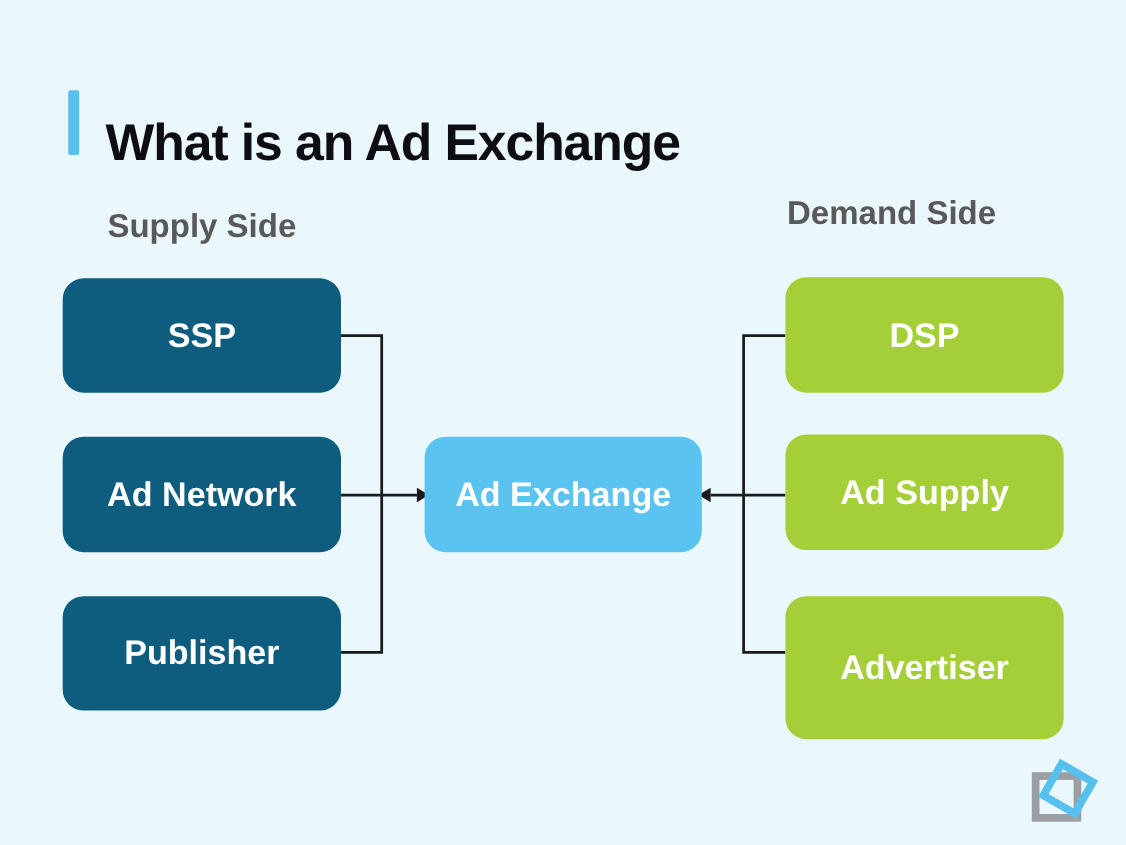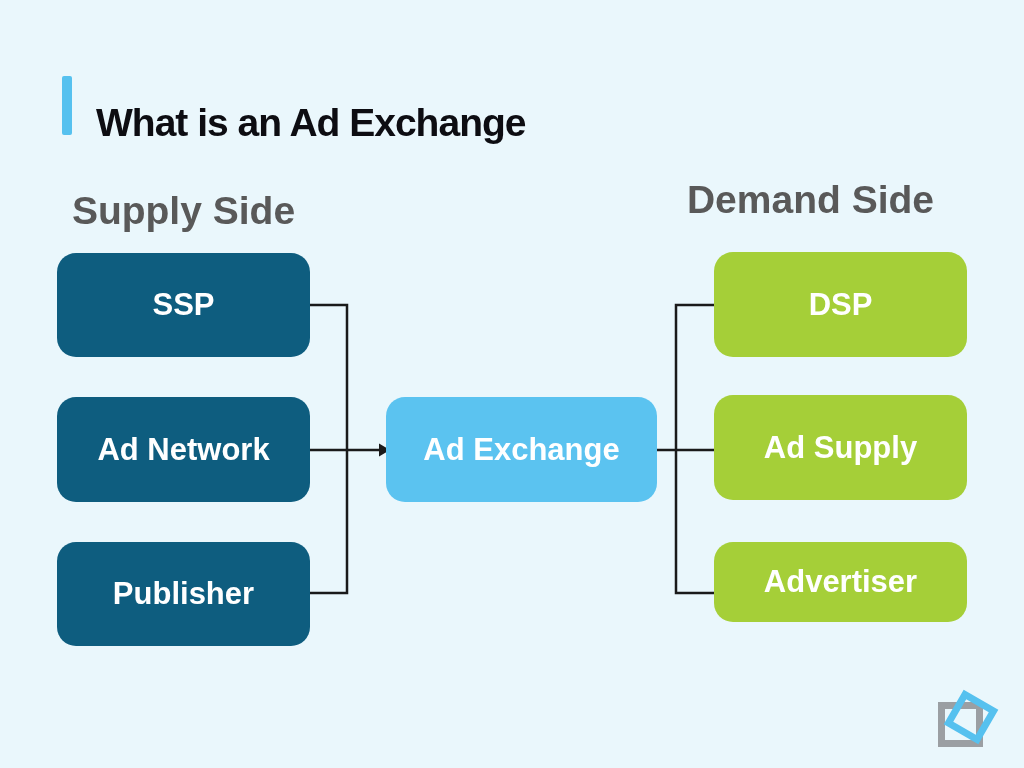--- a/index.html
+++ b/index.html
@@ -37,32 +37,32 @@
   .accent-bar {
     display: block;
     width: 10px;
     height: 59px;
     margin-top: 4px;
     border-radius: 2px;
     background: var(--accent-bar);
   }
   .page-title {
     margin-left: 24px;
-    font-size: 39px;
+    font-size: 47px;
     font-weight: 700;
     letter-spacing: -1px;
     color: var(--title-black);
     white-space: nowrap;
     margin-top: 39px;
   }
   .side-label {
     position: absolute;
     width: 253px;
     text-align: center;
-    font-size: 39px;
+    font-size: 30px;
     font-weight: 700;
     color: var(--label-gray);
     white-space: nowrap;
   }
   .supply-label { left: 57px; top: 189px; }
   .demand-label { left: 684px; top: 178px; }
   .node {
     position: absolute;
     width: 253px;
     height: 105px;
@@ -70,27 +70,27 @@
     display: flex;
     align-items: center;
     justify-content: center;
     color: #ffffff;
     font-size: 31px;
     font-weight: 700;
     white-space: nowrap;
   }
   .node.supply { background: var(--supply-box); }
   .node.demand { background: var(--demand-box); }
-  .node.center { background: var(--center-box); width: 271px; }
+  .node.center { background: var(--center-box); width: 252px; }
   .node-ssp        { left: 57px;  top: 253px; height: 104px; }
   .node-adnetwork  { left: 57px;  top: 397px; align-items: center; }
   .node-publisher  { left: 57px;  top: 542px; height: 104px; justify-content: center; }
   .node-dsp        { left: 714px; top: 252px; }
   .node-adagency   { left: 714px; top: 395px; }
-  .node-advertiser { left: 714px; top: 542px; height: 80px; }
+  .node-advertiser { left: 714px; top: 542px; height: 130px; }
   .node-adexchange { left: 386px; top: 397px; }
   .connectors {
     position: absolute;
     left: 0; top: 0;
     width: 1024px;
     height: 768px;
     pointer-events: none;
   }
   .connectors path, .connectors line {
     stroke: var(--connector);

